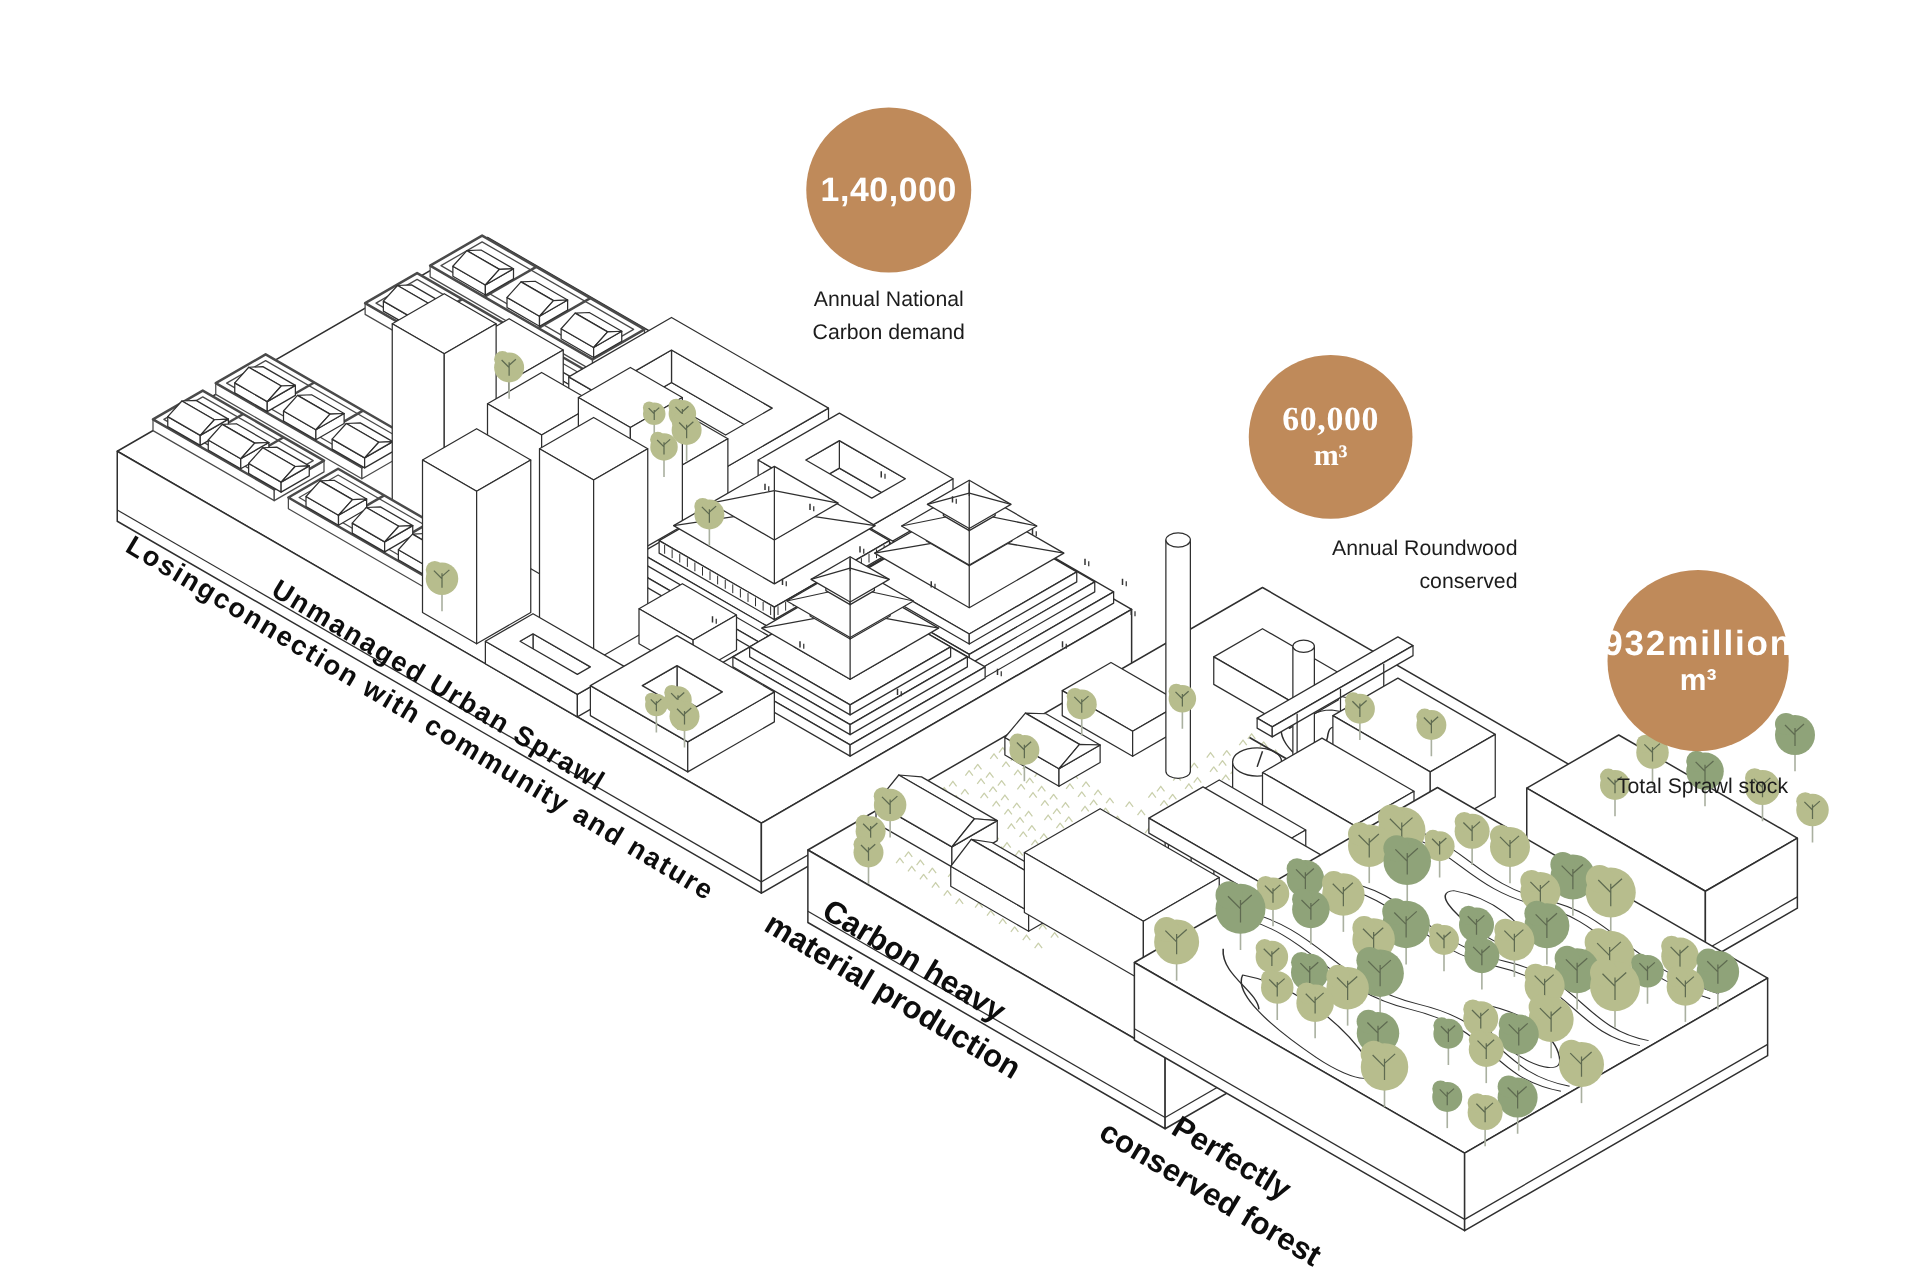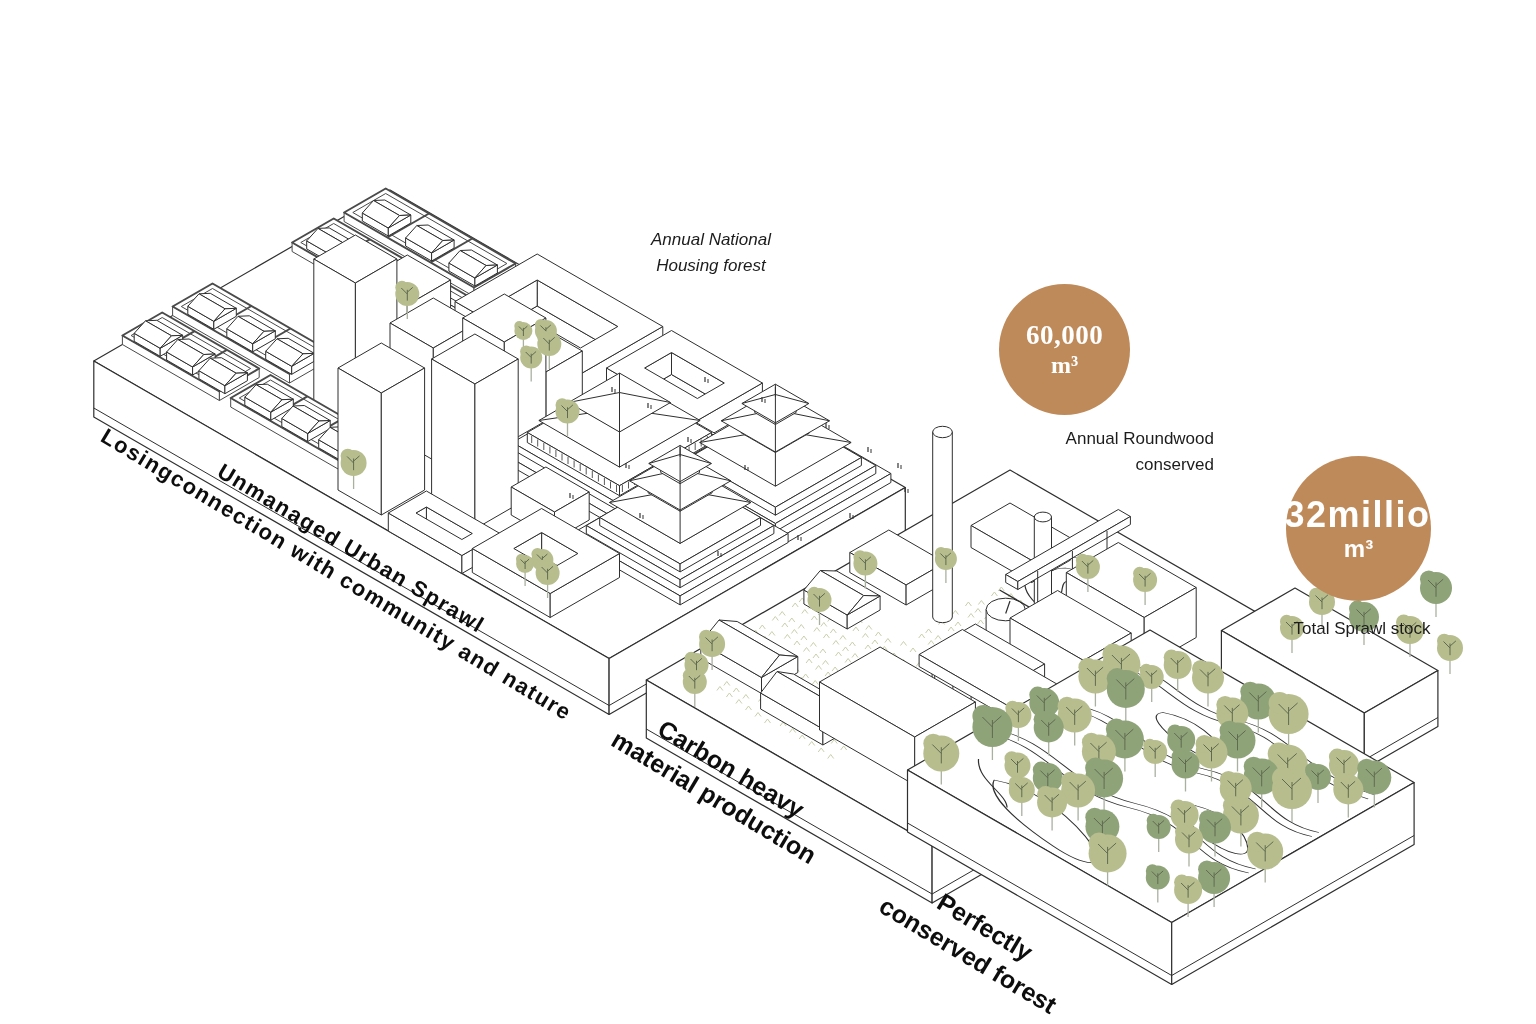--- a/index.html
+++ b/index.html
@@ -3,21 +3,21 @@
 <meta charset="utf-8">
 <style>
   html,body{margin:0;padding:0;background:#fff;}
   .stage{position:relative;width:1536px;height:1024px;background:#fff;overflow:hidden;
          font-family:"Liberation Sans",sans-serif;}
   .scene-svg{position:absolute;left:0;top:0;}
   .stat-circle{position:absolute;border-radius:50%;display:flex;flex-direction:column;
     align-items:center;justify-content:center;color:#fff;font-weight:700;text-align:center;
     line-height:1.05;white-space:nowrap;}
   .stat-circle .v{font-size:27px;letter-spacing:.5px;}
-  .stat-circle.wide .v{font-size:36px;letter-spacing:1.5px;}
+  .stat-circle.wide .v{font-size:28px;letter-spacing:1.5px;}
   .stat-circle .u{font-size:24px;margin-top:3px;}
   .stat-caption{position:absolute;color:#1c1c1c;font-size:17px;line-height:1.5;text-align:center;}
   .block-label{position:absolute;color:#0d0d0d;font-weight:700;transform-origin:0 0;transform:rotate(31deg);}
   .block-label .l{white-space:nowrap;}
   .lbl-urban{font-size:22px;letter-spacing:1.5px;line-height:1.35;}
   .lbl-urban .l1{margin-left:118px;}
   .lbl-two{font-size:25px;line-height:1.3;text-align:center;width:260px;}
 </style>
 </head>
 <body>
@@ -1036,23 +1036,26 @@
         <circle cx="1214.1" cy="878" r="16" fill="#8FA379"></circle>
         <circle cx="1206.9" cy="869.2" r="8.8" fill="#8FA379"></circle>
         <path d="M1214.1,886.8 L1214.1,872.4 M1214.1,878 L1206.1,870 M1214.1,875.6 L1221.3,869.2" fill="none" stroke="#5f6b51" stroke-width="1" fill-rule="nonzero" stroke-linejoin="round"></path>
         <line x1="1188.1" y1="917" x2="1188.1" y2="890" stroke="#aab0a0" stroke-width="1.3"></line>
         <circle cx="1188.1" cy="890" r="14" fill="#B7BD8D"></circle>
         <circle cx="1181.8" cy="882.3" r="7.7" fill="#B7BD8D"></circle>
         <path d="M1188.1,897.7 L1188.1,885.1 M1188.1,890 L1181.1,883 M1188.1,887.9 L1194.4,882.3" fill="none" stroke="#5f6b51" stroke-width="1" fill-rule="nonzero" stroke-linejoin="round"></path>
       </g>
     </svg>
 
-  <div class="stat-caption" style="left:561px;top:227px;width:300px;font-style:italic;">
+  <div class="stat-circle" style="left: 645px; top: 86px; width: 132px; height: 132px; background: rgb(191, 138, 90);">
+    <div class="v">1,40,000</div>
+  </div>
+  <div class="stat-caption" style="left:561px;top:227px;width:300px;">
     <span>Annual National</span><br>
-    <span>Housing forest</span>
+    <span>Carbon demand</span>
   </div>
 
   <div class="stat-circle" style="left: 999px; top: 284px; width: 131px; height: 131px; background: rgb(191, 138, 90); font-family: Liberation Serif, serif;">
     <div class="v">60,000</div>
     <div class="u">m³</div>
   </div>
   <div class="stat-caption" style="left:914px;top:426px;width:300px;text-align:right;">
     <span>Annual Roundwood</span><br>
     <span>conserved</span>
   </div>

